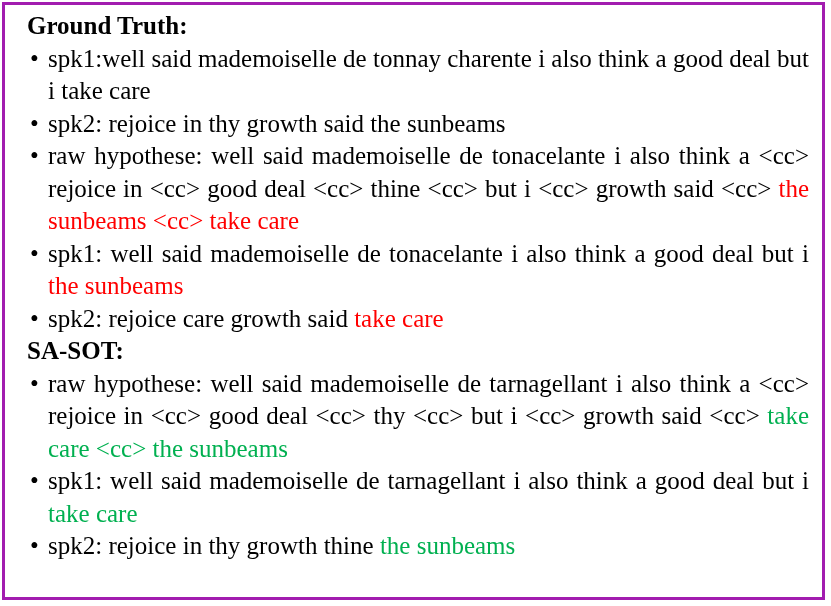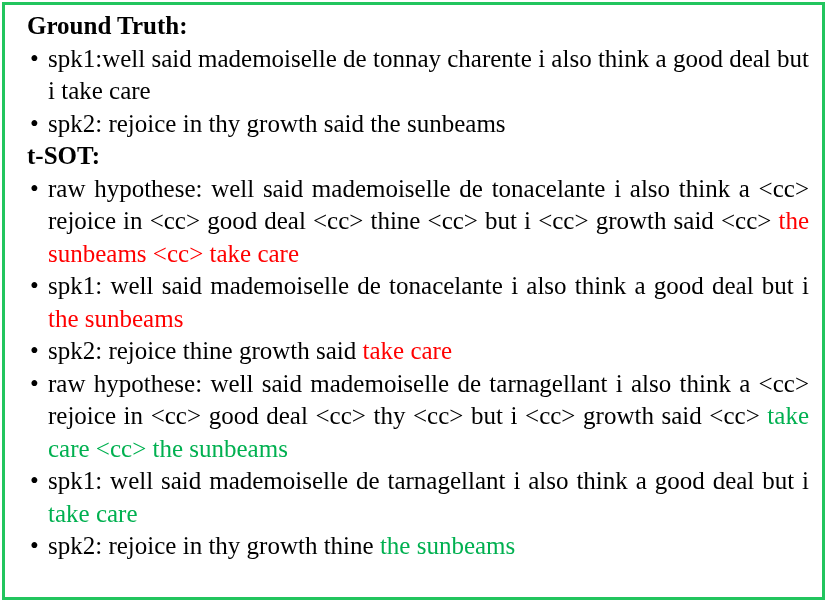--- a/index.html
+++ b/index.html
@@ -8,21 +8,21 @@
     width: 831px;
     height: 606px;
     background: #ffffff;
   }
   .frame {
     position: absolute;
     left: 2px;
     top: 2px;
     width: 823px;
     height: 598px;
-    border: 3px solid #22c55e;
+    border: 3px solid #a21caf;
     box-sizing: border-box;
     overflow: hidden;
     background: #ffffff;
   }
   .content {
     padding: 5px 13px 0 22px;
     font-family: "Liberation Serif", serif;
     font-size: 25px;
     line-height: 32.5px;
     color: #000000;
@@ -46,21 +46,21 @@
   .seg-correct { color: var(--correct-color, #00b050); }
 </style>
 </head>
 <body>
 
 <div class="frame">
   <div class="content">
       <div class="heading">Ground Truth:</div>
       <div class="bullet"><span class="marker">•</span><span class="seg seg-normal">spk1:well said mademoiselle de tonnay charente i also think a good deal but i take care</span></div>
       <div class="bullet"><span class="marker">•</span><span class="seg seg-normal">spk2: rejoice in thy growth said the sunbeams</span></div>
-      <div class="heading">t-SOT:</div>
       <div class="bullet"><span class="marker">•</span><span class="seg seg-normal">raw hypothese: well said mademoiselle de tonacelante i also think a &lt;cc&gt; rejoice in &lt;cc&gt; good deal &lt;cc&gt; thine &lt;cc&gt; but i &lt;cc&gt; growth said &lt;cc&gt; </span><span class="seg seg-error">the sunbeams &lt;cc&gt; take care</span></div>
       <div class="bullet"><span class="marker">•</span><span class="seg seg-normal">spk1: well said mademoiselle de tonacelante i also think a  good deal but i </span><span class="seg seg-error">the sunbeams</span></div>
-      <div class="bullet"><span class="marker">•</span><span class="seg seg-normal">spk2:  rejoice thine  growth said </span><span class="seg seg-error">take care</span></div>
+      <div class="bullet"><span class="marker">•</span><span class="seg seg-normal">spk2:  rejoice care  growth said </span><span class="seg seg-error">take care</span></div>
+      <div class="heading">SA-SOT:</div>
       <div class="bullet"><span class="marker">•</span><span class="seg seg-normal">raw hypothese: well said mademoiselle de tarnagellant i also think a &lt;cc&gt; rejoice in &lt;cc&gt; good deal &lt;cc&gt; thy &lt;cc&gt; but i &lt;cc&gt; growth said &lt;cc&gt; </span><span class="seg seg-correct">take care &lt;cc&gt; the sunbeams</span></div>
       <div class="bullet"><span class="marker">•</span><span class="seg seg-normal">spk1: well said mademoiselle de tarnagellant i also think a good deal but i </span><span class="seg seg-correct">take care</span></div>
       <div class="bullet"><span class="marker">•</span><span class="seg seg-normal">spk2: rejoice in thy growth thine </span><span class="seg seg-correct">the sunbeams</span></div>
     </div>
 </div>
 
 </body></html>

